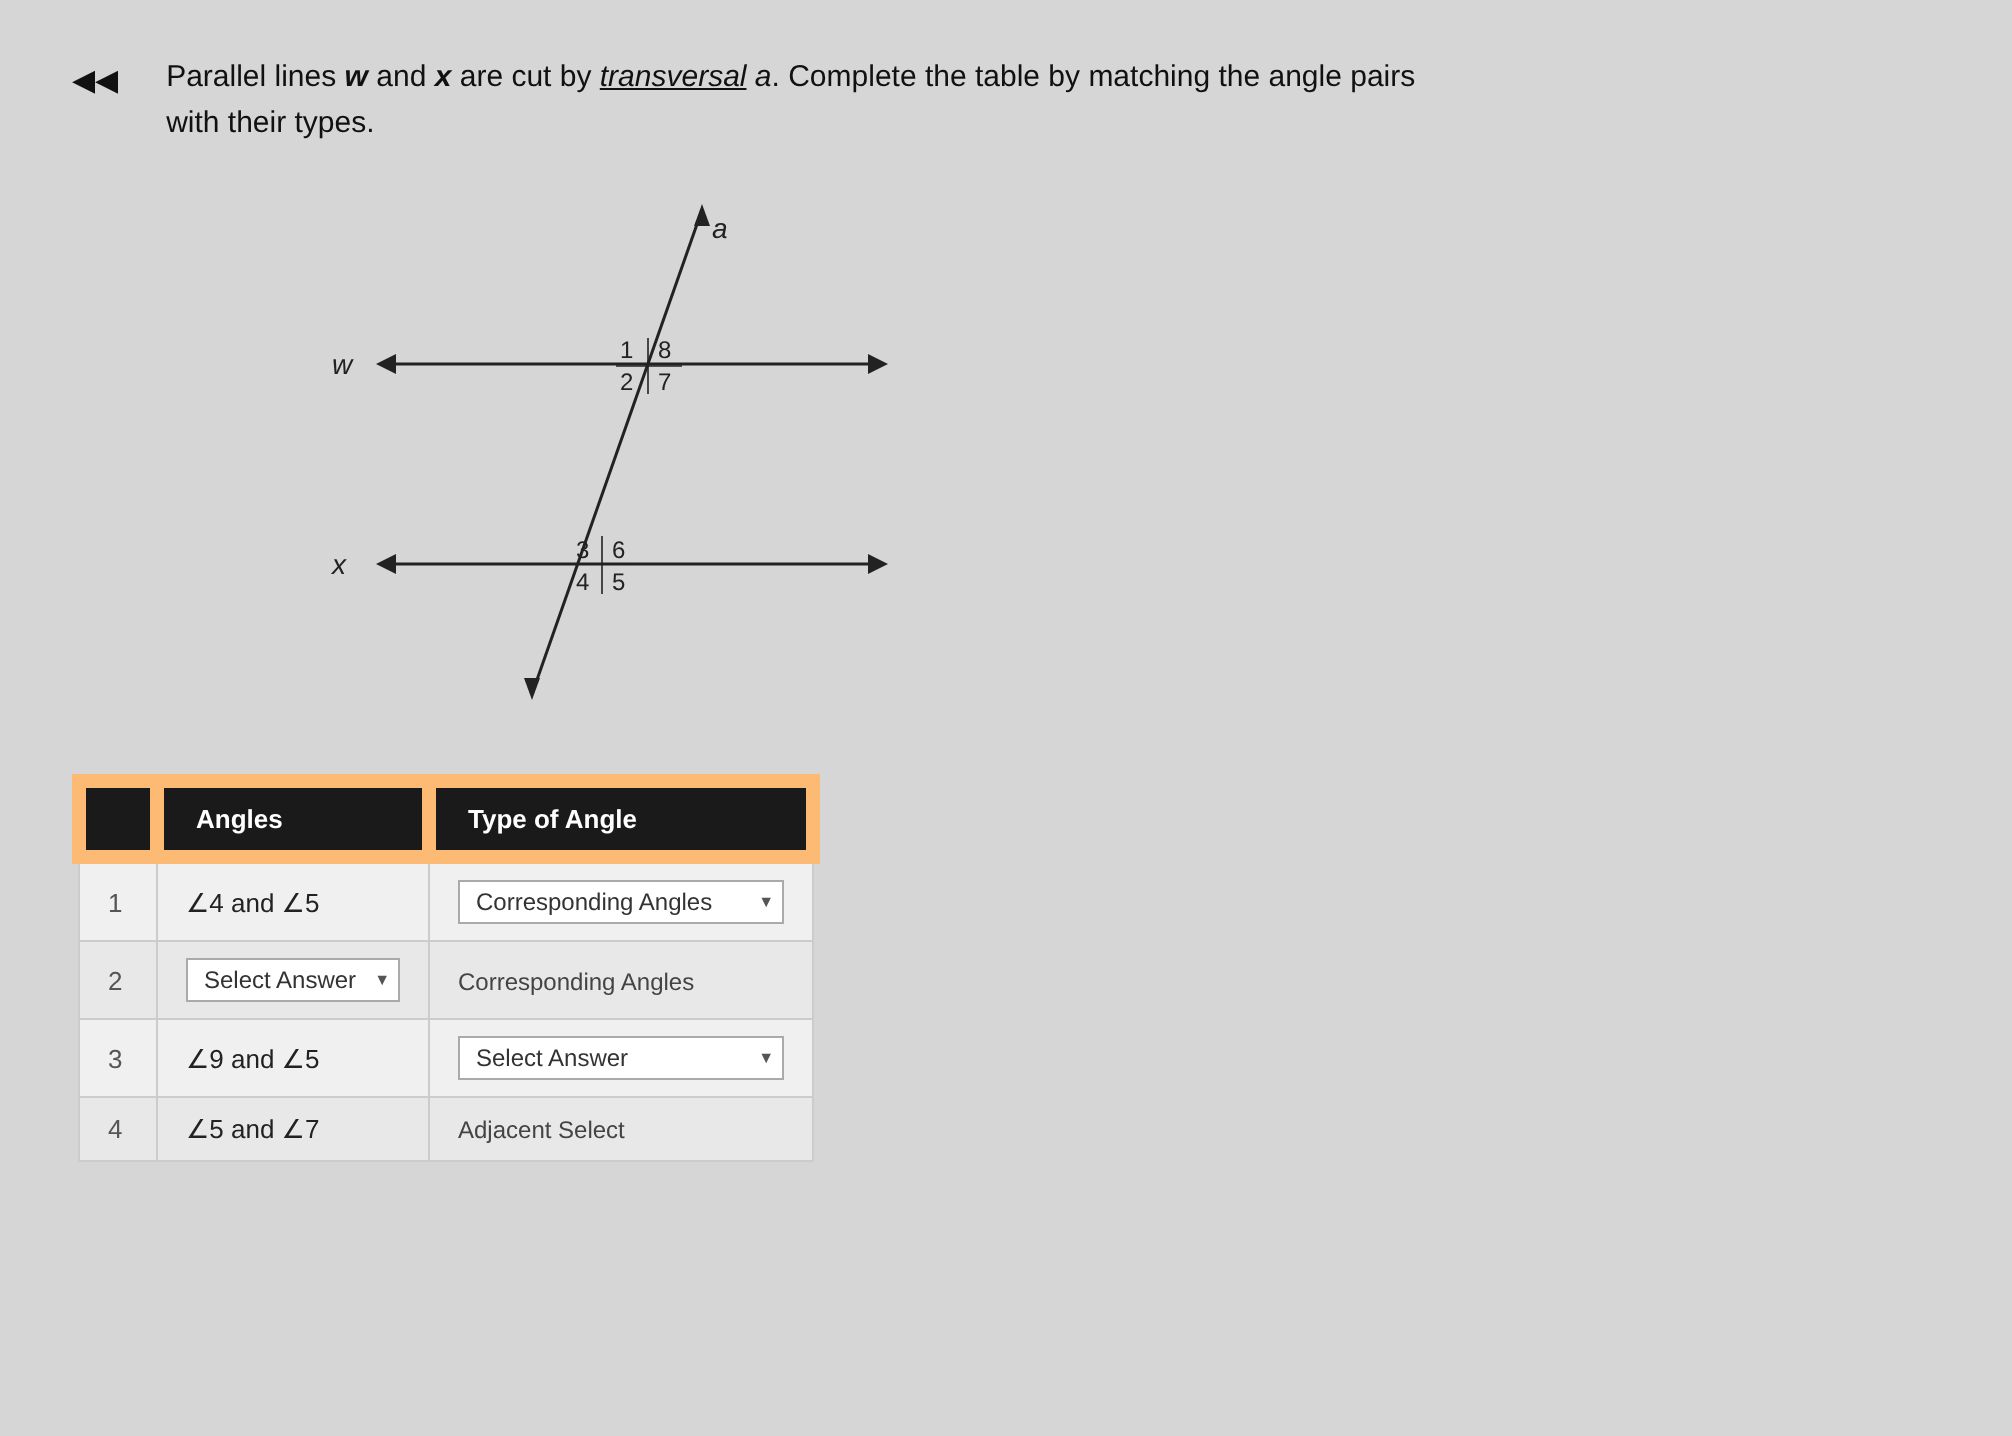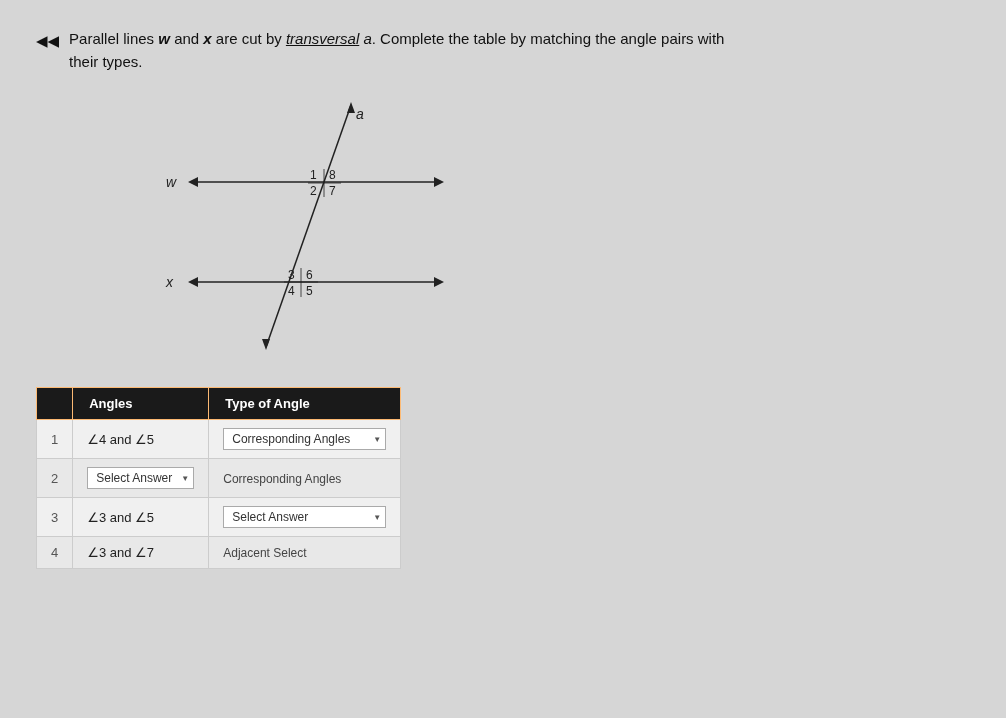--- a/index.html
+++ b/index.html
@@ -27,20 +27,21 @@
       max-width: 700px;
     }
 
     .speaker-icon {
       margin-top: 2px;
       flex-shrink: 0;
     }
 
     .problem-text {
       font-size: 15px;
+      margin-left: 14px;
     }
 
     .problem-text .underline {
       text-decoration: underline;
     }
 
     
     .diagram-container {
       position: relative;
       width: 340px;
@@ -63,21 +64,21 @@
     table thead tr {
       background: #1a1a1a;
       color: #fff;
     }
 
     table thead th {
       padding: 8px 16px;
       text-align: left;
       font-size: 13px;
       font-weight: bold;
-      border: 1px solid #fdba74;
+      border: 7px solid #fdba74;
     }
 
     table tbody tr {
       background: #f0f0f0;
       border-bottom: 1px solid #ccc;
     }
 
     table tbody tr:nth-child(even) {
       background: #e8e8e8;
     }
@@ -239,41 +240,41 @@
             </div>
           </td>
           <td>
             <span class="static-text">Corresponding Angles</span>
           </td>
         </tr>
 
         <tr>
           <td class="row-num">3</td>
           <td>
-            <span>∠3 and ∠5</span>
+            <span>∠9 and ∠5</span>
           </td>
           <td>
             <div class="select-wrapper">
               <select class="dropdown-select">
                 <option>Select Answer</option>
                 <option>Corresponding Angles</option>
                 <option>Alternate Interior Angles</option>
                 <option>Alternate Exterior Angles</option>
                 <option>Co-interior Angles</option>
                 <option>Adjacent Angles</option>
                 <option>Vertical Angles</option>
               </select>
             </div>
           </td>
         </tr>
 
         <tr>
           <td class="row-num">4</td>
           <td>
-            <span>∠3 and ∠7</span>
+            <span>∠5 and ∠7</span>
           </td>
           <td>
             <span class="static-text">Adjacent Select</span>
           </td>
         </tr>
       </tbody>
     </table>
   </div>
 </div>
 

